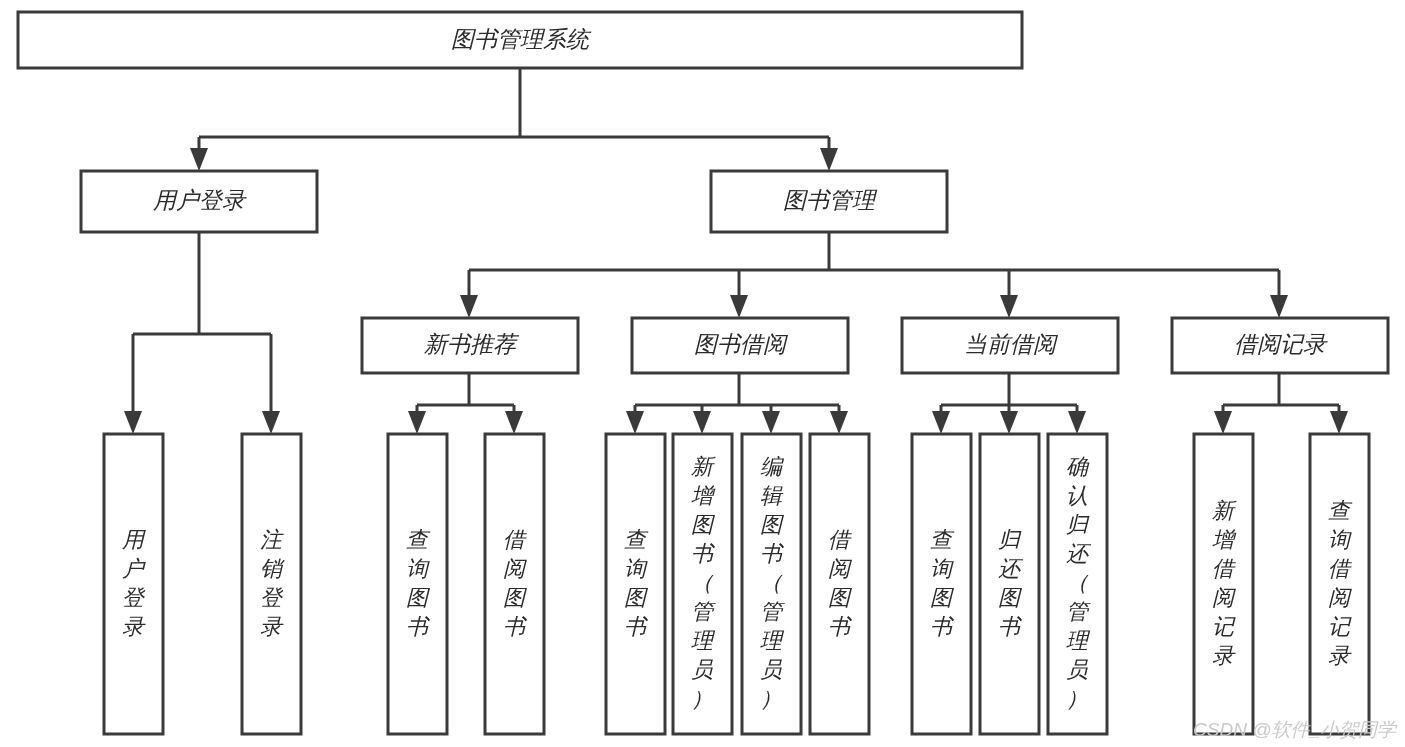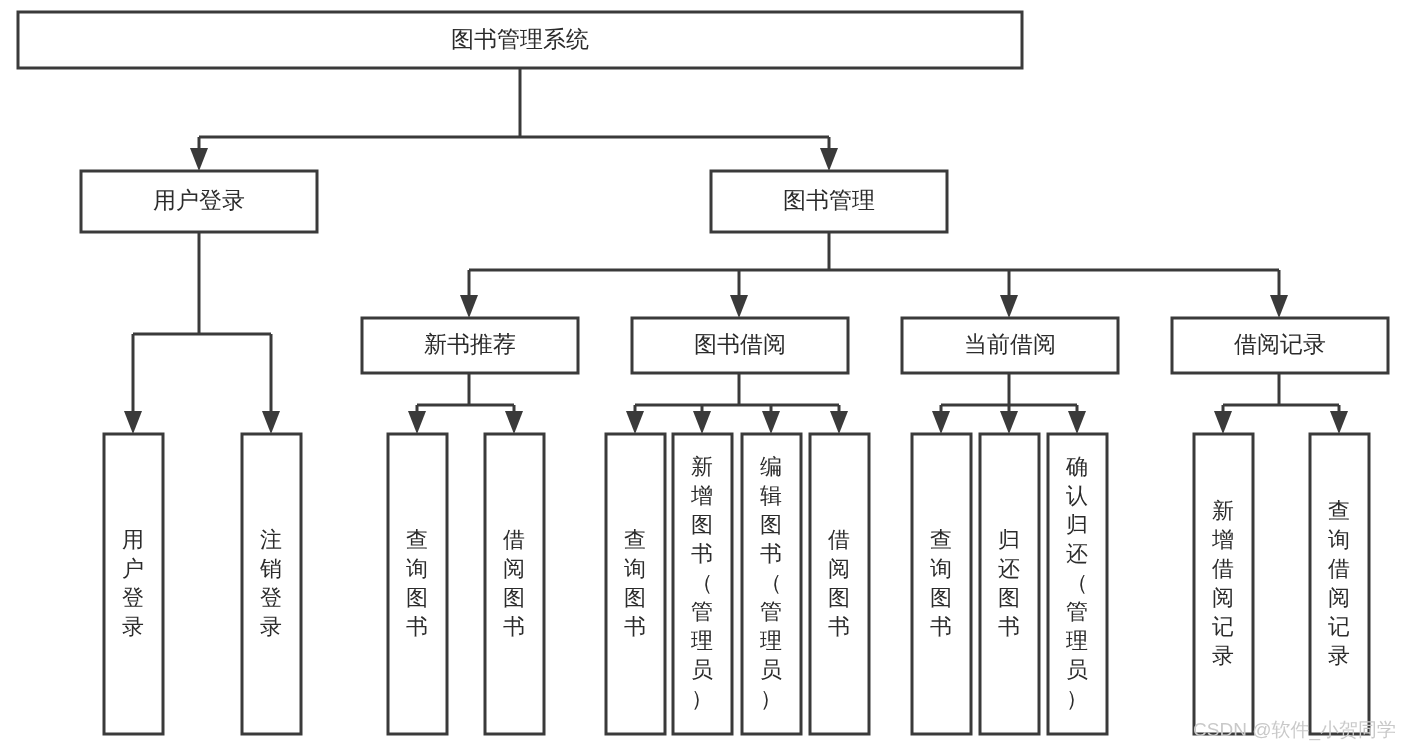--- a/index.html
+++ b/index.html
@@ -14,20 +14,21 @@
     font-family: "Liberation Sans", "DejaVu Sans", sans-serif;
     overflow: hidden;
     position: relative;
   }
   #diagram-root {
     position: absolute;
     left: 0;
     top: 0;
     width: 1405px;
     height: 747px;
+    font-style: italic;
   }
   svg.flow {
     display: block;
     width: 1405px;
     height: 747px;
   }
   .node-box {
     fill: #ffffff;
     stroke: #3a3a3a;
     stroke-width: 3;

